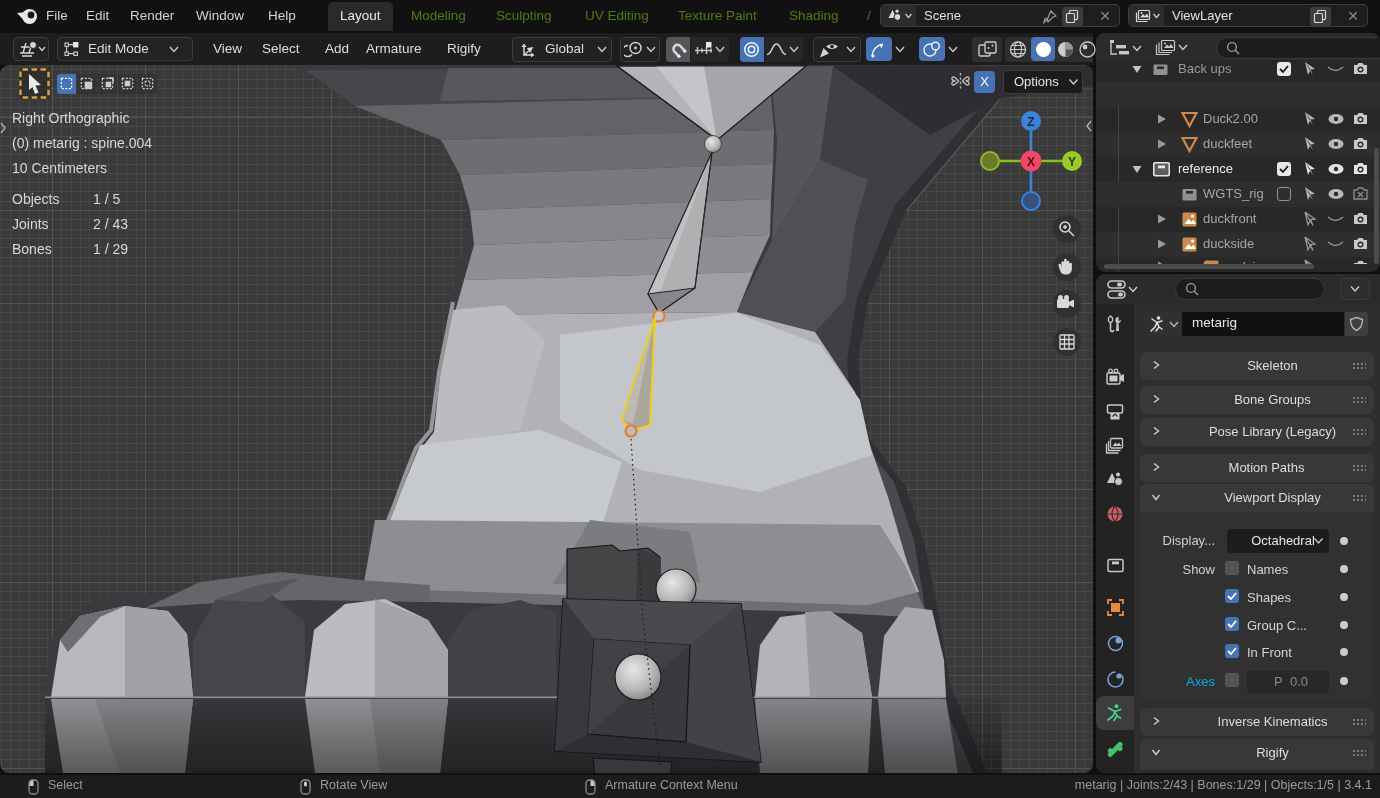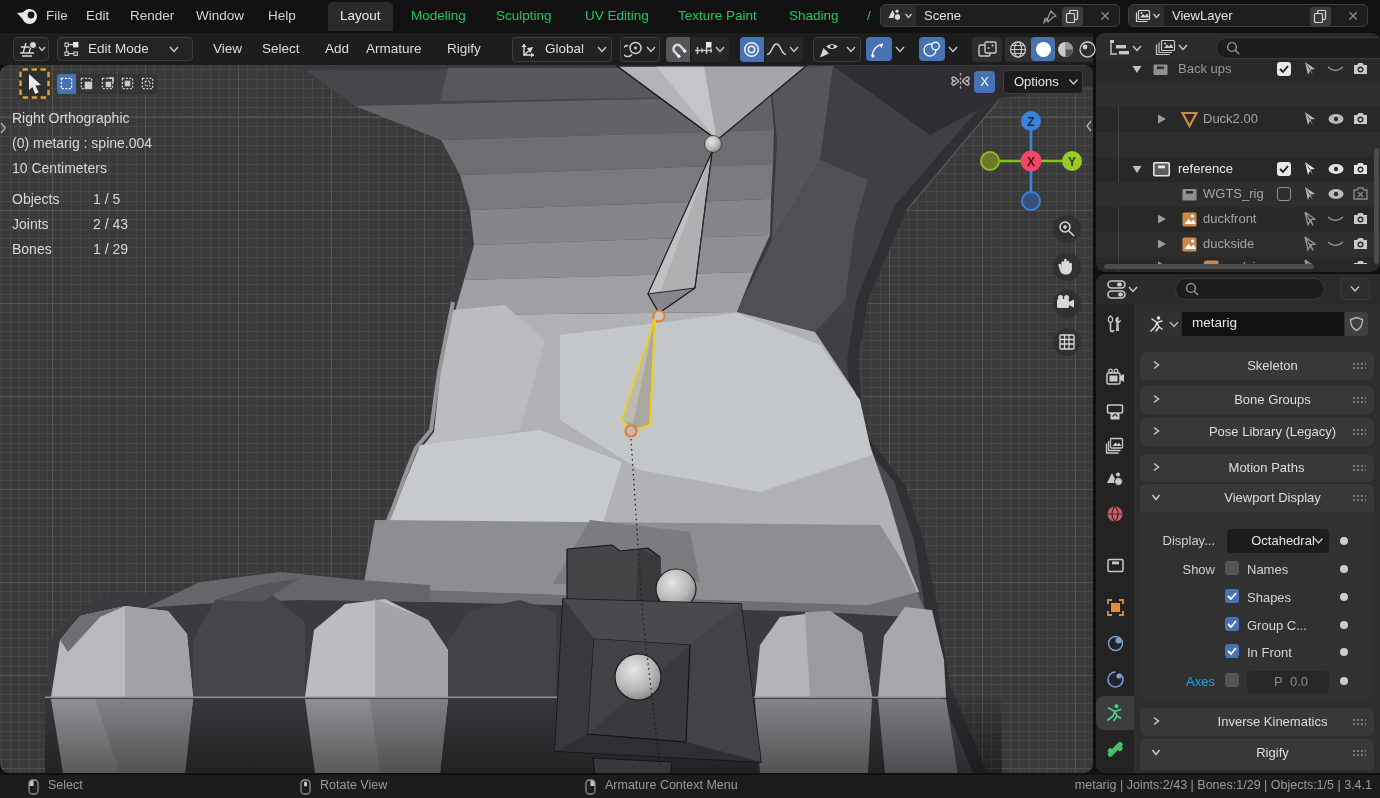--- a/index.html
+++ b/index.html
@@ -2,21 +2,21 @@
 <html><head>
 <meta charset="utf-8">
 <style>
 * { margin:0; padding:0; box-sizing:border-box; }
 html,body { width:1380px; height:798px; overflow:hidden; background:#101010; font-family:"Liberation Sans",sans-serif; }
 #page { position:relative; width:1380px; height:798px; background:#101010;padding-left:28px; }
 .abs { position:absolute; }
 
 #topbar { position:absolute; left:0; top:0; width:1380px; height:31px; background:#111111; }
 #topbar .menu { position:absolute; top:0; height:31px; line-height:31px; color:#d3d3d3; font-size:13.5px; }
-.wstab { position:absolute; top:2px; height:29px; line-height:28px; font-size:13.5px; color:#22c55e; padding:0 12px; border-radius:5px 5px 0 0; }
+.wstab { position:absolute; top:2px; height:29px; line-height:28px; font-size:13.5px; color:#4d7c0f; padding:0 12px; border-radius:5px 5px 0 0; }
 .wstab.active { background:#2a2a2a; color:#e8e8e8; }
 .idwidget { position:absolute; top:4px; height:23px; background:#1e1e1e; border:1px solid #3d3d3d; border-radius:5px; display:flex; align-items:center; }
 .idwidget .iconpart { height:100%; background:#2c2c2c; border-radius:4px 0 0 4px; display:flex; align-items:center; padding:0 3px 0 5px; }
 .idwidget .txt { color:#e2e2e2; font-size:13px; padding-left:8px; }
 
 #hdr2 { position:absolute; left:0; top:33px; width:1093px; height:32px; background:#1d1d1d; }
 #hdr2 .menu { position:absolute; top:0; height:32px; line-height:32px; color:#dedede; font-size:13.5px; }
 
 #outliner { position:absolute; left:1096px; top:33px; width:284px; height:239px; background:#282828; border-radius:9px; overflow:hidden; }
 #props { position:absolute; left:1096px; top:274px; width:308px; height:499px; background:#2e2e2e; border-radius:9px; overflow:hidden;text-align:center; }
@@ -522,20 +522,41 @@
           <ellipse cx="9" cy="6" rx="7.5" ry="5" fill="#b9b9b9"></ellipse>
           <circle cx="9" cy="6" r="2.2" fill="#2a2a2a"></circle>
         </svg>
     <svg class="abs" style="left:256px;top:4px" width="17" height="16" viewBox="0 0 17 16">
           <path d="M2,4 h3 l1.5,-2 h4 l1.5,2 h3 v9 h-13 z" fill="#c9c9c9"></path>
           <circle cx="8.5" cy="8.5" r="3" fill="#2a2a2a"></circle>
           <circle cx="8.5" cy="8.5" r="1.6" fill="#c9c9c9"></circle>
         </svg>
   </div>
 
+  <div class="olrow" style="top:99px">
+    <svg class="abs" style="left:61px;top:7px" width="10" height="10" viewBox="0 0 10 10">
+          <path d="M1,0.5 L9,5 L1,9.5 Z" fill="#9a9a9a"></path>
+        </svg>
+    <svg class="abs" style="left:85px;top:4px" width="17" height="17" viewBox="0 0 17 17">
+          <path d="M1.5,2 L15.5,2 L8.5,15 Z" fill="none" stroke="#c98a4b" stroke-width="2.2"></path>
+        </svg>
+    <div class="nm" style="left:107px">duckfeet</div>
+    <svg class="abs" style="left:206px;top:4px" width="16" height="16" viewBox="0 0 16 16">
+          <path d="M3,1 L13,8 L8.5,8.6 L11,14.5 z M3,1 L6,14 L8.5,8.6" fill="#b9b9b9"></path>
+        </svg>
+    <svg class="abs" style="left:231px;top:6px" width="18" height="13" viewBox="0 0 18 13">
+          <ellipse cx="9" cy="6" rx="7.5" ry="5" fill="#b9b9b9"></ellipse>
+          <circle cx="9" cy="6" r="2.2" fill="#2a2a2a"></circle>
+        </svg>
+    <svg class="abs" style="left:256px;top:4px" width="17" height="16" viewBox="0 0 17 16">
+          <path d="M2,4 h3 l1.5,-2 h4 l1.5,2 h3 v9 h-13 z" fill="#c9c9c9"></path>
+          <circle cx="8.5" cy="8.5" r="3" fill="#2a2a2a"></circle>
+          <circle cx="8.5" cy="8.5" r="1.6" fill="#c9c9c9"></circle>
+        </svg>
+  </div>
 
   <div class="olrow" style="top:124px">
     <svg class="abs" style="left:36px;top:8px" width="10" height="9" viewBox="0 0 10 9">
           <path d="M0.5,1 L9.5,1 L5,8 Z" fill="#c3c3c3"></path>
         </svg>
     <svg class="abs" style="left:56px;top:3px" width="19" height="19" viewBox="0 0 19 19">
           <rect x="1" y="2" width="17" height="14.5" rx="2" fill="#e8e8e8"></rect>
           <rect x="2.5" y="3.5" width="14" height="11.5" rx="1" fill="#5d5d5d"></rect>
           <rect x="6" y="5.5" width="7" height="2.8" fill="#e8e8e8"></rect>
         </svg>

